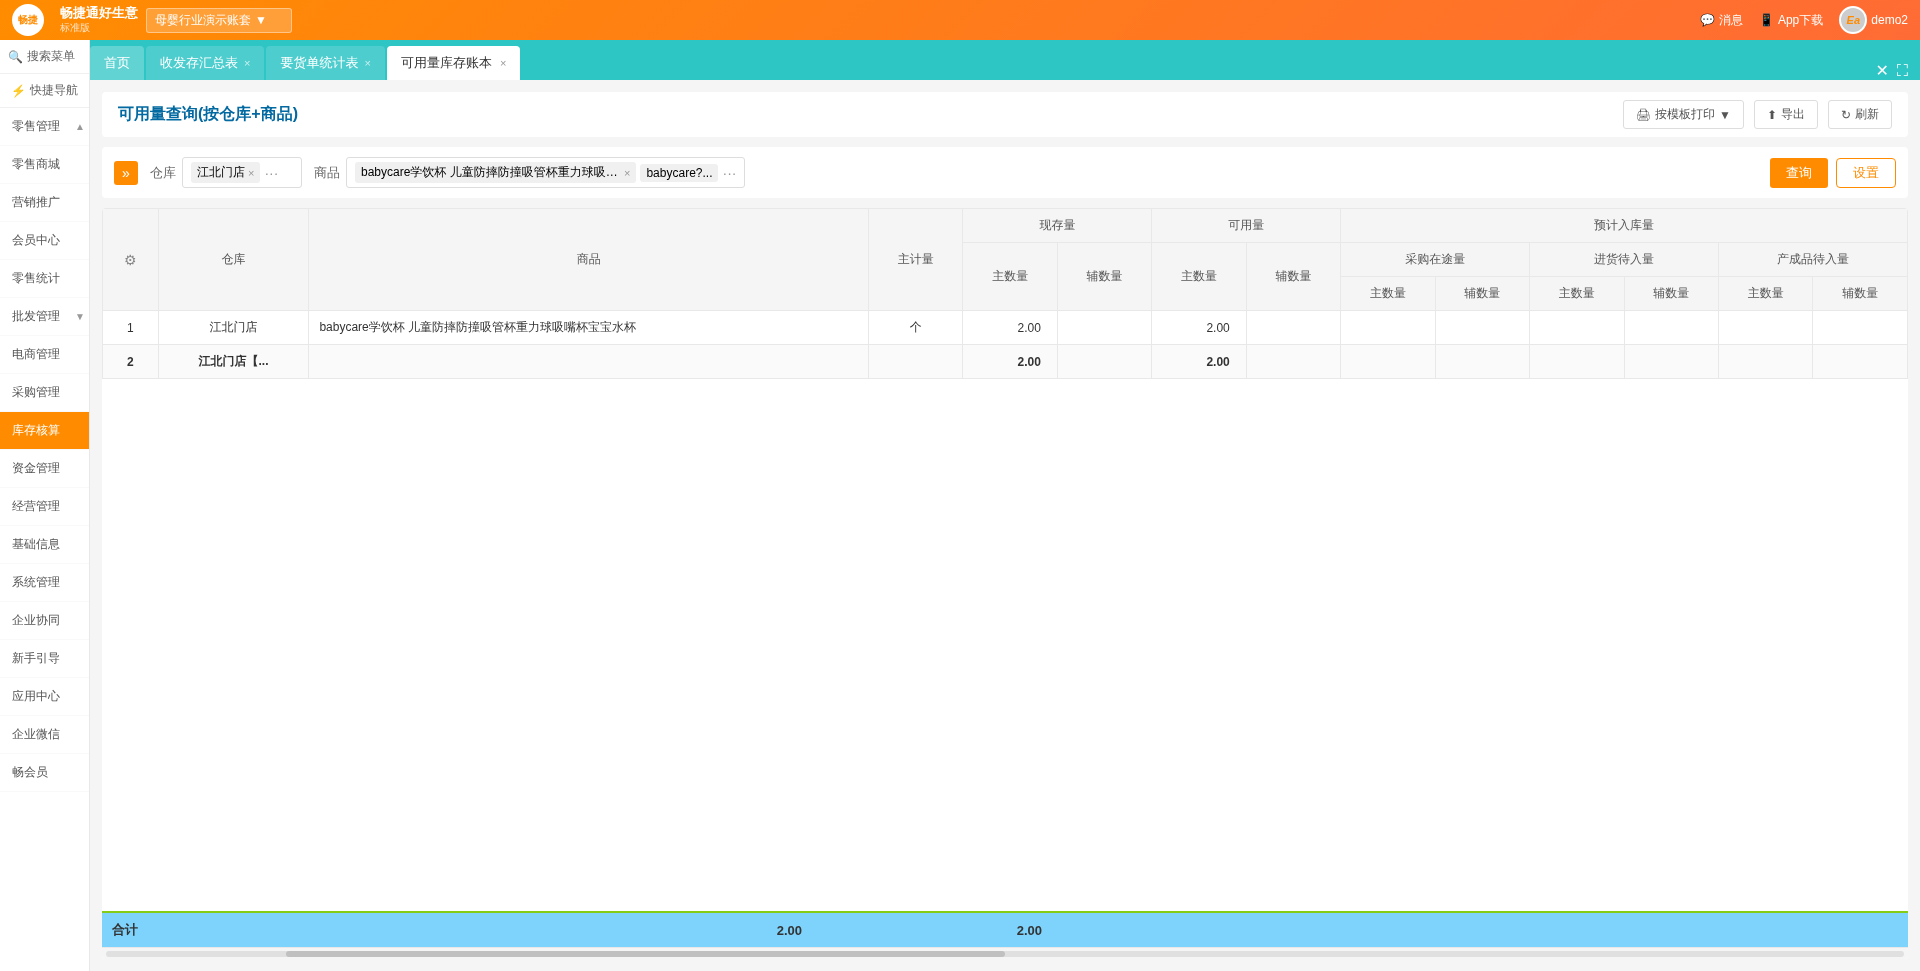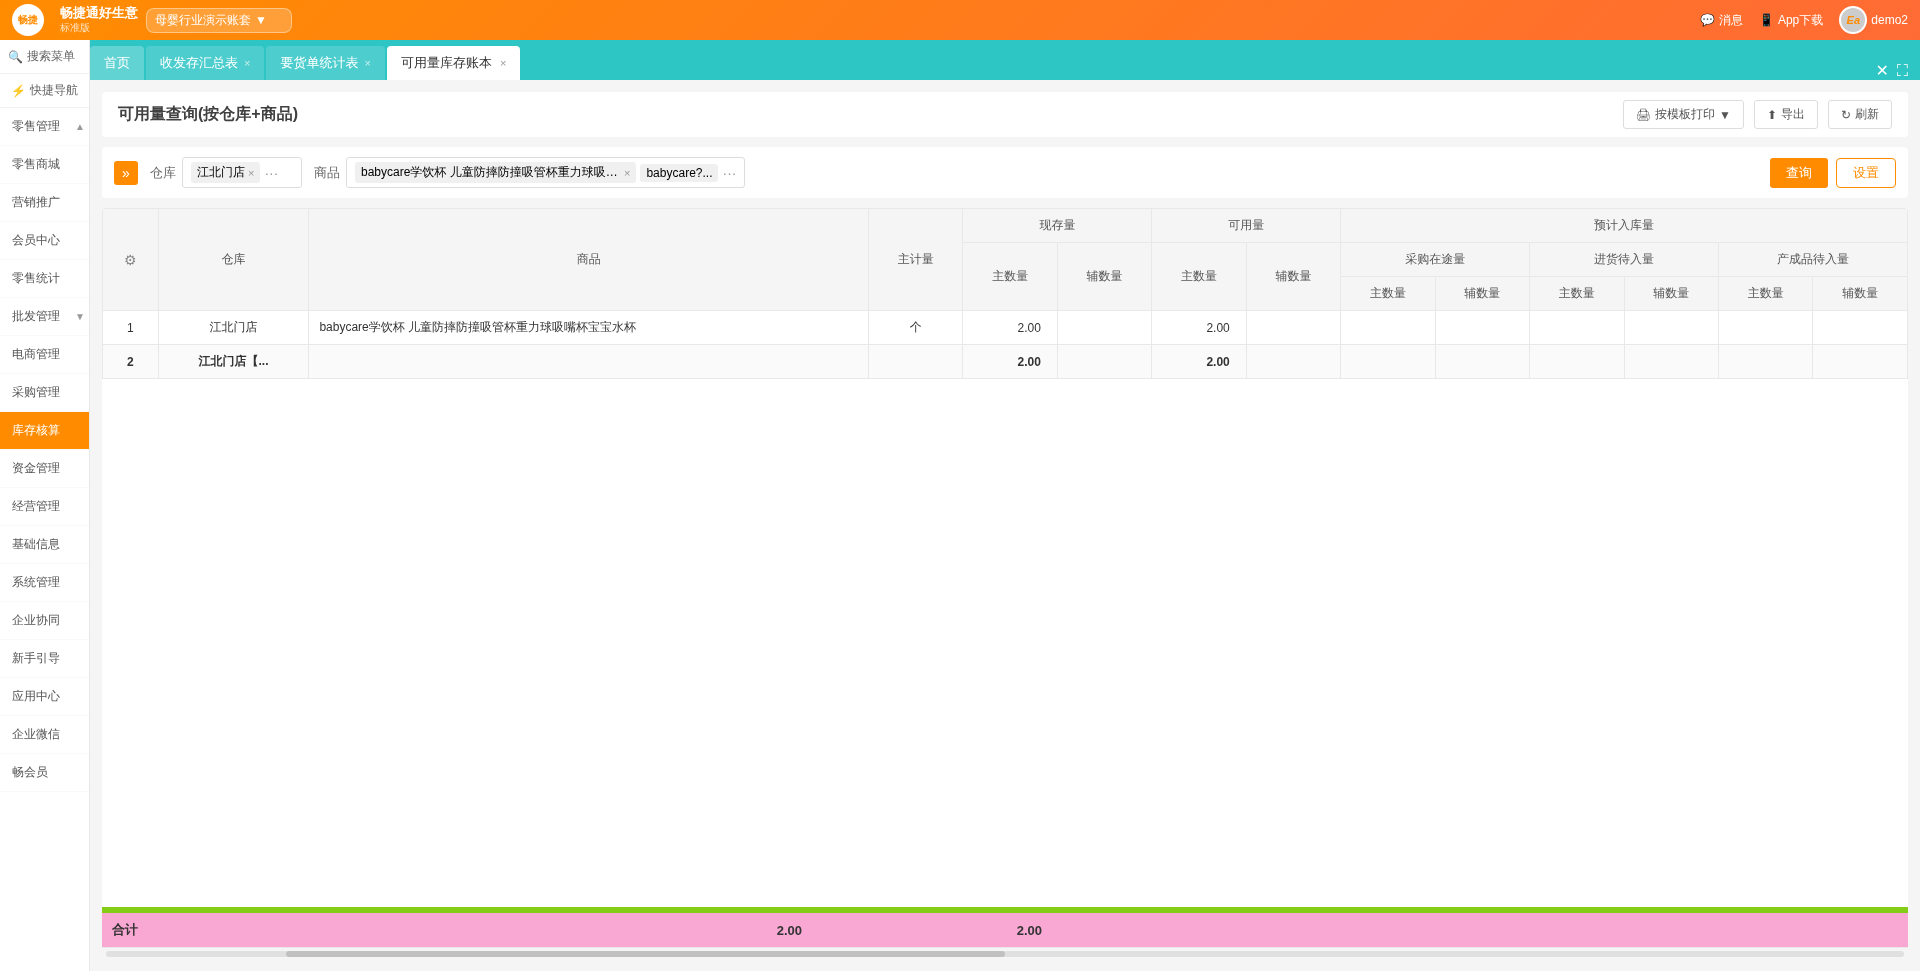--- a/index.html
+++ b/index.html
@@ -14,21 +14,21 @@
       padding: 0 12px;
       justify-content: space-between;
       position: relative;
     }
     .top-header-left { display: flex; align-items: center; gap: 8px; }
     .industry-selector {
       background: rgba(255,255,255,0.2);
       border: 1px solid rgba(255,255,255,0.4);
       color: white;
       padding: 3px 24px 3px 8px;
-      border-radius: 8px;
+      border-radius: 3px;
       font-size: 12px;
       cursor: pointer;
       position: relative;
       display: flex;
       align-items: center;
       gap: 4px;
       min-width: 140px;
     }
     .top-header-right { display: flex; align-items: center; gap: 16px; }
     .header-action { color: white; font-size: 12px; display: flex; align-items: center; gap: 4px; cursor: pointer; }
@@ -121,21 +121,21 @@
 
     
     .page-title-bar {
       display: flex;
       align-items: center;
       justify-content: space-between;
       background: white;
       padding: 8px 16px;
       border-radius: 4px;
     }
-    .page-title { font-size: 16px; font-weight: bold; color: #404040; }
+    .page-title { font-size: 16px; font-weight: bold; color: #0369a1; }
     .page-actions { display: flex; align-items: center; gap: 10px; }
     .btn-template { background: none; border: 1px solid #ddd; padding: 5px 12px; border-radius: 3px; font-size: 12px; cursor: pointer; color: #555; display: flex; align-items: center; gap: 4px; }
     .btn-export { background: none; border: 1px solid #ddd; padding: 5px 12px; border-radius: 3px; font-size: 12px; cursor: pointer; color: #555; display: flex; align-items: center; gap: 4px; }
     .btn-refresh { background: none; border: 1px solid #ddd; padding: 5px 12px; border-radius: 3px; font-size: 12px; cursor: pointer; color: #555; display: flex; align-items: center; gap: 4px; }
 
     
     .filter-section {
       background: white;
       padding: 10px 12px;
       border-radius: 4px;
@@ -197,22 +197,22 @@
       border: 1px solid #e8e8e8;
       padding: 8px 10px;
       text-align: center;
       color: #333;
     }
     .data-table .number-cell { text-align: right; padding-right: 16px; }
     .settings-icon { cursor: pointer; color: #888; font-size: 14px; }
 
     
     .table-footer {
-      background: #f9a8d4;
-      border-top: 6px solid #84cc16;
+      background: #7dd3fc;
+      border-top: 2px solid #84cc16;
       display: flex;
       align-items: center;
       padding: 8px 10px;
       gap: 0;
     }
     .footer-label { color: #333; font-weight: bold; font-size: 13px; min-width: 80px; }
     .footer-val { min-width: 120px; text-align: right; font-weight: bold; color: #333; padding-right: 16px; }
 
     
     .scroll-bar-container { height: 12px; background: #f5f5f5; border-top: 1px solid #e8e8e8; display: flex; align-items: center; padding: 0 4px; }

